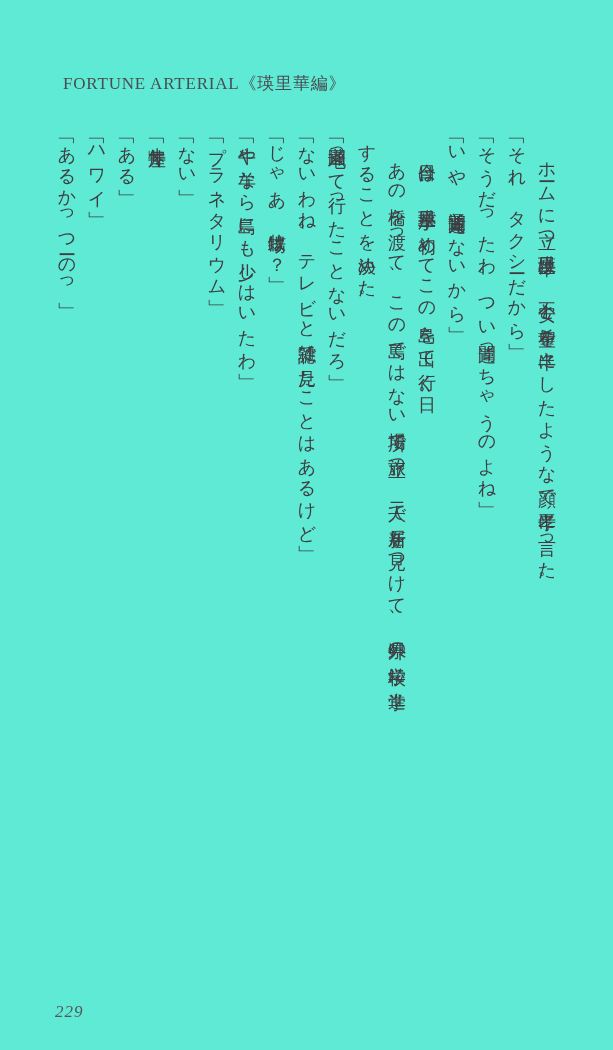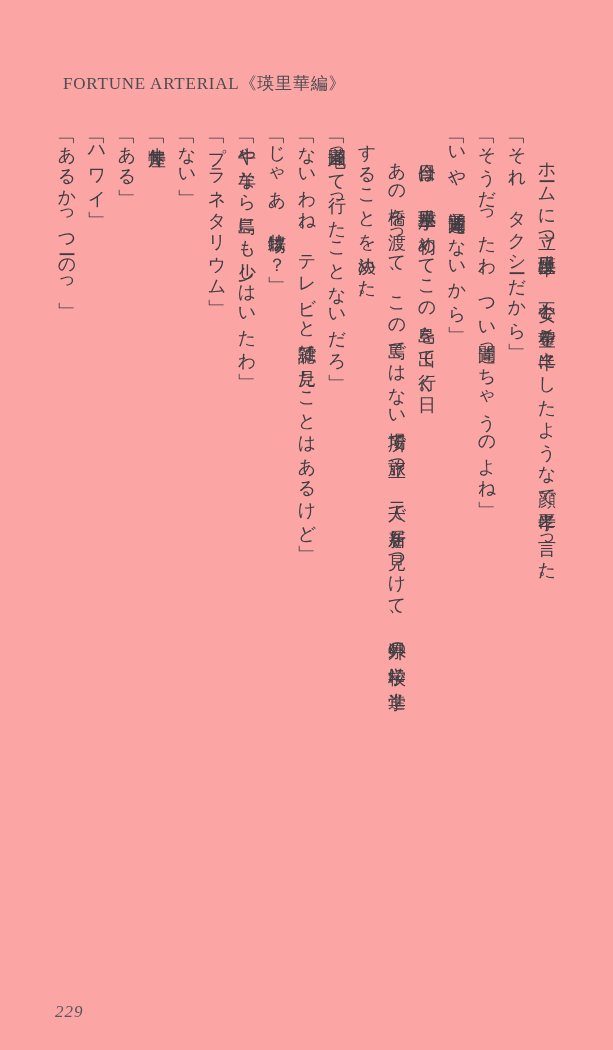--- a/index.html
+++ b/index.html
@@ -51,21 +51,21 @@
     top: 1002px;
     font-size: 17px;
     font-style: italic;
     color: #56565a;
     letter-spacing: 1px;
   }
 </style>
 </head>
 <body>
 
-<div class="page" style="background: #fca5a5;">
+<div class="page" style="background: #5eead4;">
   <div class="running-header" style="color: rgb(75, 75, 80);">FORTUNE ARTERIAL《瑛里華編》</div>
 
   <div class="body-text" style="color: rgb(62, 62, 66);">
       <p class="tline indent">ホームに立つ瑛里華は、不安と希望を半々にしたような顔で孝平に言った。</p>
       <p class="tline">「それ、タクシーだから」</p>
       <p class="tline">「そうだったわ。つい間違っちゃうのよね」</p>
       <p class="tline">「いや、普通間違えないから」</p>
       <p class="tline indent">今日は、瑛里華が初めてこの島を出て行く日。</p>
       <p class="tline indent">あの橋を渡って、この島ではない場所で旅立つ。二人で新居を見つけて、県外の学校に進学</p>
       <p class="tline">することを決めた。</p>

